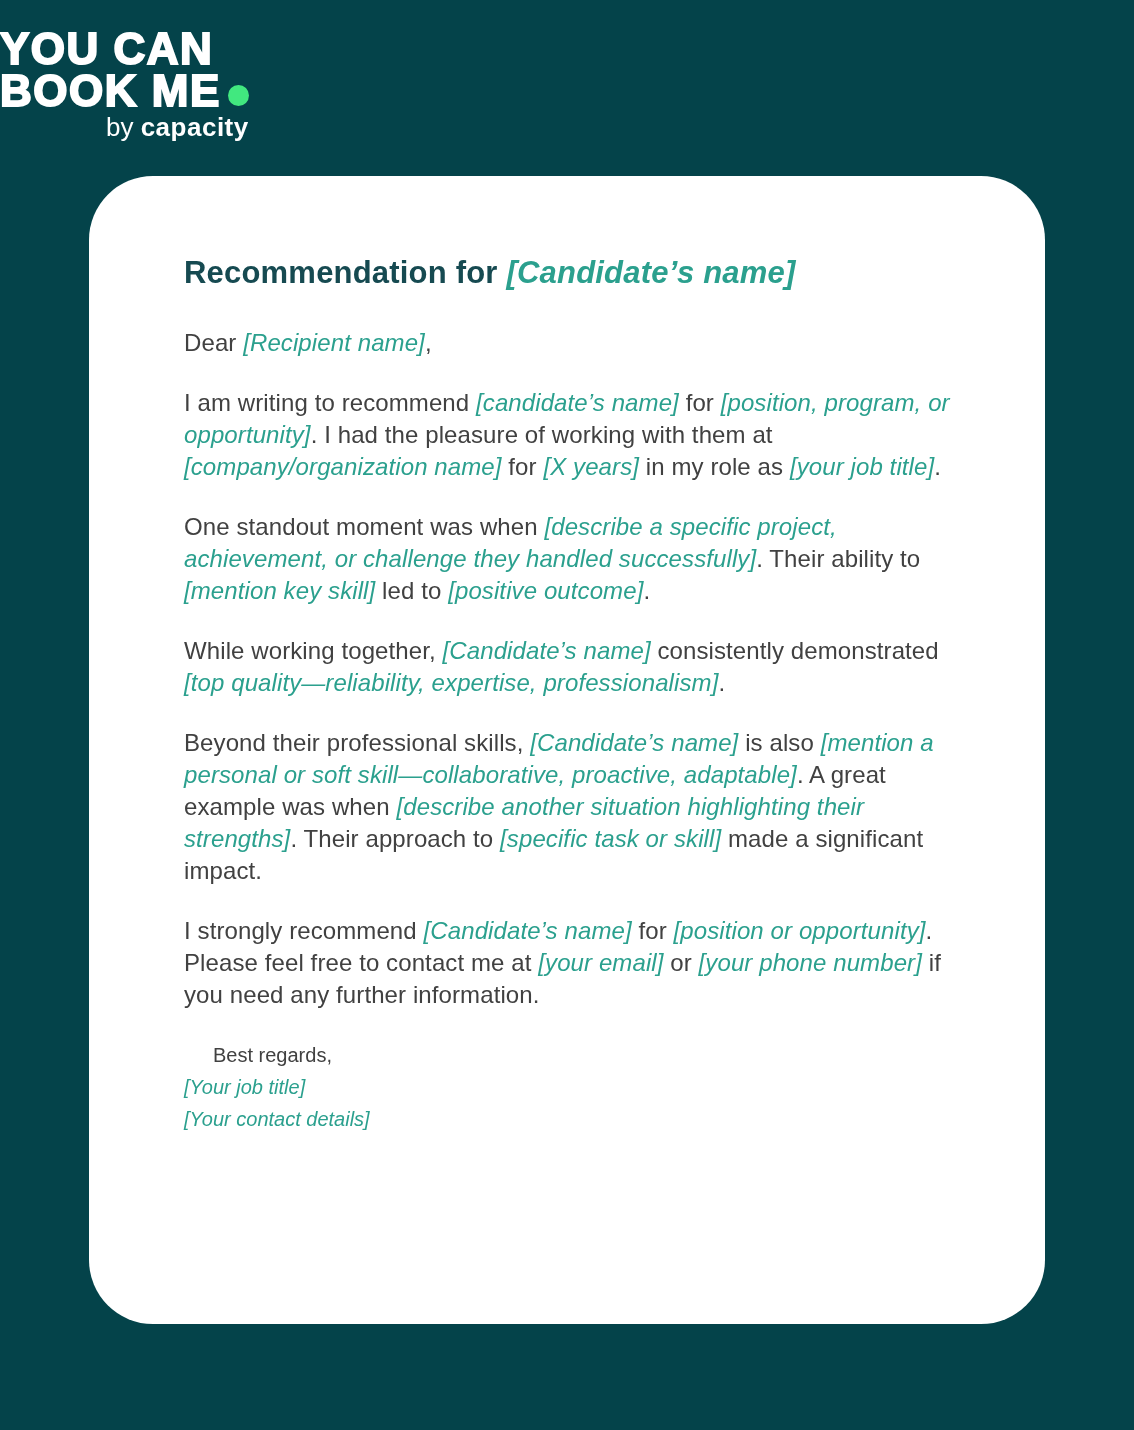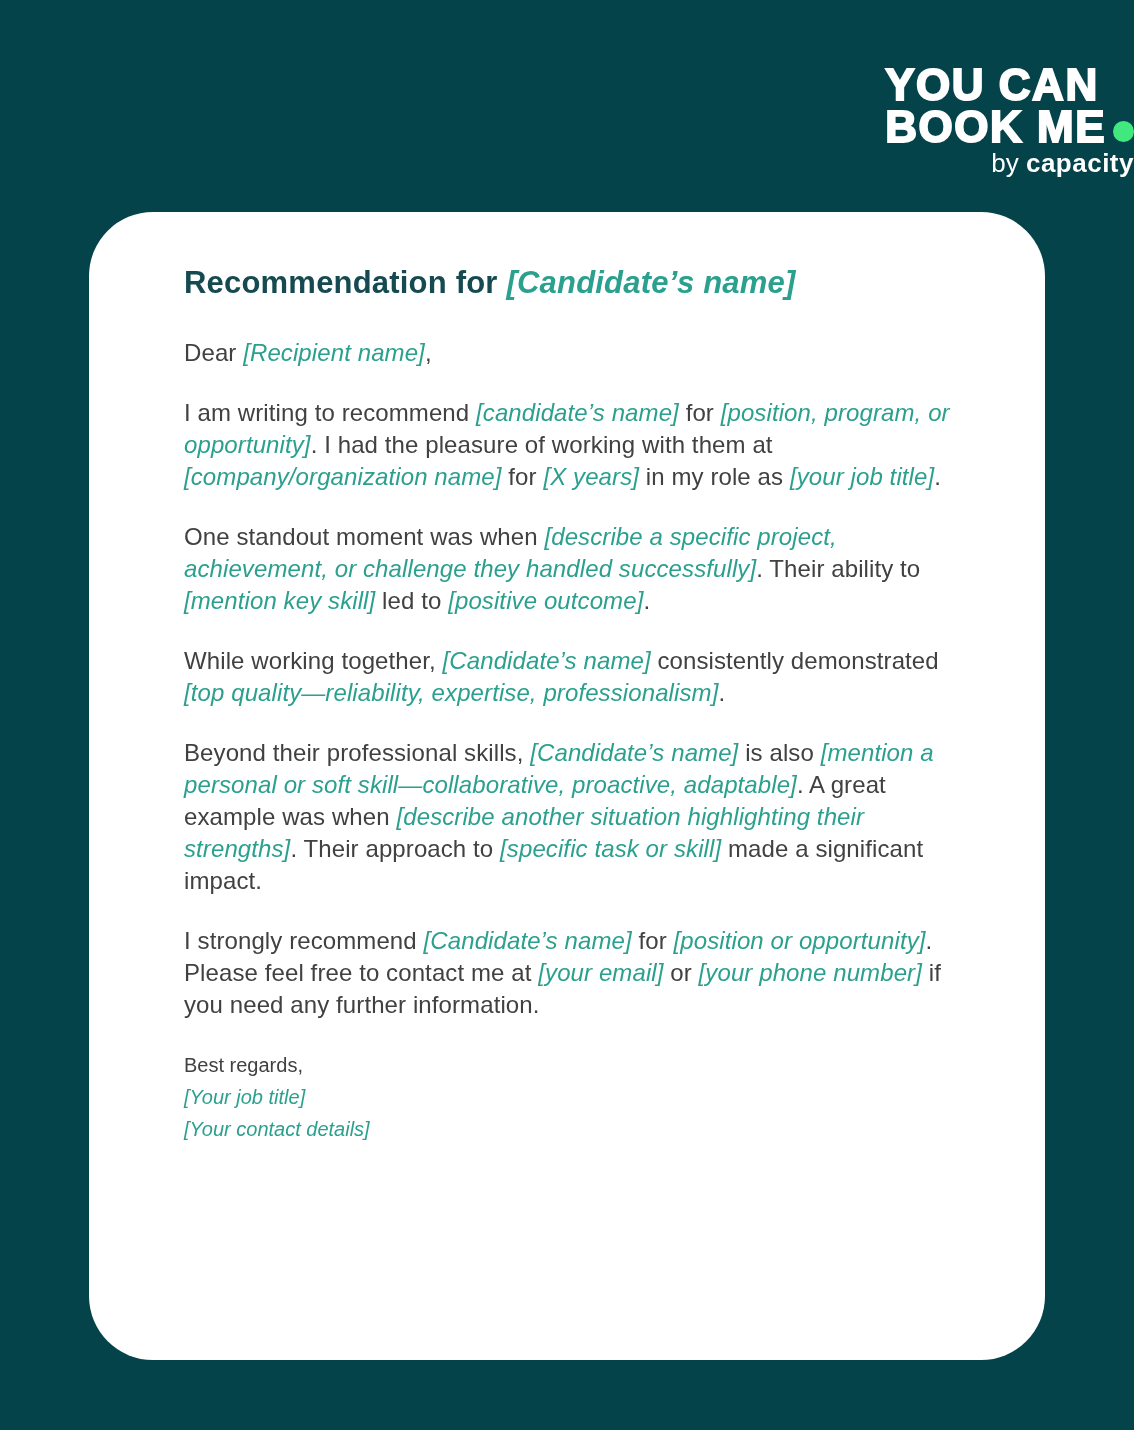--- a/index.html
+++ b/index.html
@@ -14,23 +14,23 @@
   * { margin: 0; padding: 0; box-sizing: border-box; }
   html, body {
     width: 1134px;
     height: 1430px;
     background: var(--bg);
     font-family: "Liberation Sans", sans-serif;
     overflow: hidden;
   }
   
   .logo-wrap {
-    padding-top: 64px;
+    padding-top: 28px;
     display: flex;
-    justify-content: flex-end;
+    justify-content: flex-start;
   }
   .logo {
     display: inline-block;
     color: var(--logo);
     text-align: left;
   }
   .logo-line {
     font-size: 44px;
     font-weight: 700;
     letter-spacing: 1.5px;
@@ -55,21 +55,21 @@
   }
   .logo-byline .by { font-weight: 400; }
   .logo-byline .brand { font-weight: 700; letter-spacing: 0.5px; }
   
   .card {
     width: 956px;
     height: 1148px;
     margin: 34px auto 0 auto;
     background: var(--card);
     border-radius: 64px;
-    padding: 51px 86px 0 95px;
+    padding: 77px 86px 0 95px;
   }
   .letter-title {
     font-size: 31px;
     font-weight: 700;
     line-height: 40px;
     color: var(--title);
     margin-bottom: 34px;
     letter-spacing: 0.2px;
   }
   .letter-title .ph {
@@ -84,21 +84,21 @@
     letter-spacing: 0.1px;
   }
   .ph {
     color: var(--ph);
     font-style: italic;
   }
   .signature div {
     font-size: 20px;
     line-height: 32px;
   }
-  .signature .closing { color: var(--body); }
+  .signature .closing { color: var(--body); margin-left: 29px; }
 </style>
 </head>
 <body>
 
 <div class="logo-wrap">
   <div class="logo">
     <div class="logo-line"><span>YOU CAN</span></div>
     <div class="logo-line"><span>BOOK ME</span><span class="logo-dot"></span></div>
     <div class="logo-byline"><span class="by">by </span><span class="brand">capacity</span></div>
   </div>

